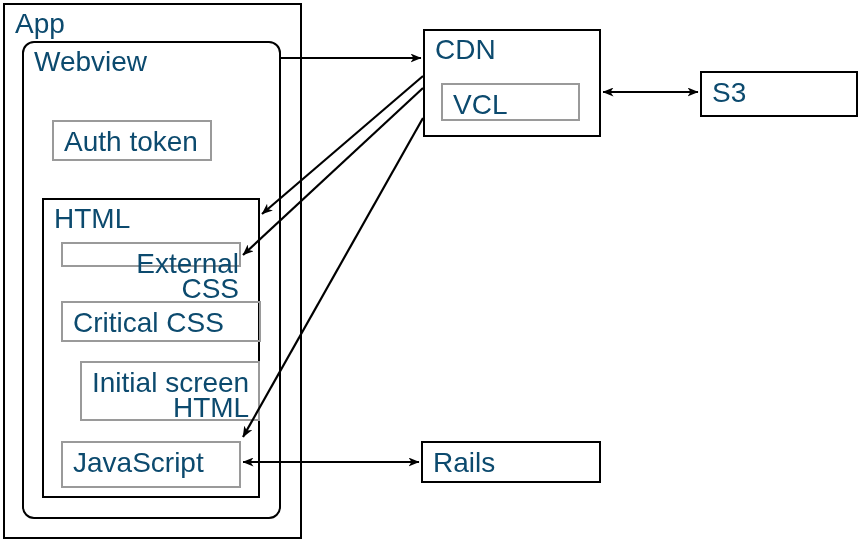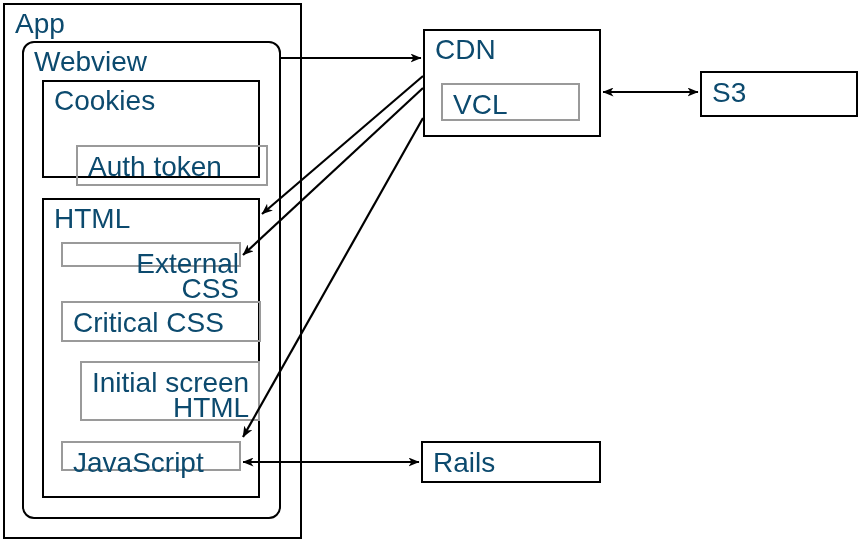--- a/index.html
+++ b/index.html
@@ -60,46 +60,43 @@
 <div id="diagram-canvas">
 
   <div class="node node-outer" style="left:3px; top:3px; width:299px; height:536px;">
     <span class="node-label label-tl">App</span>
   </div>
 
   <div class="node node-outer" style="left:22px; top:41px; width:259px; height:478px;border-radius:12px;">
     <span class="node-label label-tl">Webview</span>
   </div>
 
-  <div class="node node-outer" style="left:42px; top:80px; width:218px; height:98px;">
-    <span class="node-label label-tl">Cookies</span>
-  </div>
 
-  <div class="node node-inner" style="left:76px; top:120px; width:192px; height:41px;margin-top:25px;">
+  <div class="node node-inner" style="left:52px; top:120px; width:160px; height:41px;">
     <span class="node-label label-in">Auth token</span>
   </div>
 
   <div class="node node-outer" style="left:42px; top:198px; width:218px; height:300px;">
     <span class="node-label label-tl">HTML</span>
   </div>
 
   <div class="node node-inner" style="left:61px; top:242px; width:180px; height:25px;">
     <span class="node-label label-in">External CSS</span>
   </div>
 
   <div class="node node-inner" style="left:61px; top:301px; width:200px; height:41px;">
     <span class="node-label label-in">Critical CSS</span>
   </div>
 
   <div class="node node-inner" style="left:61px; top:361px; width:180px; height:60px;margin-left:19px;">
     <span class="node-label label-in">Initial screen
 HTML</span>
   </div>
 
-  <div class="node node-inner" style="left:61px; top:441px; width:180px; height:30px;">
+  <div class="node node-inner" style="left:61px; top:441px; width:180px; height:47px;">
     <span class="node-label label-in">JavaScript</span>
   </div>
 
   <div class="node node-outer" style="left:423px; top:29px; width:178px; height:108px;">
     <span class="node-label label-tl">CDN</span>
   </div>
 
   <div class="node node-inner" style="left:441px; top:83px; width:139px; height:38px;">
     <span class="node-label label-in">VCL</span>
   </div>

